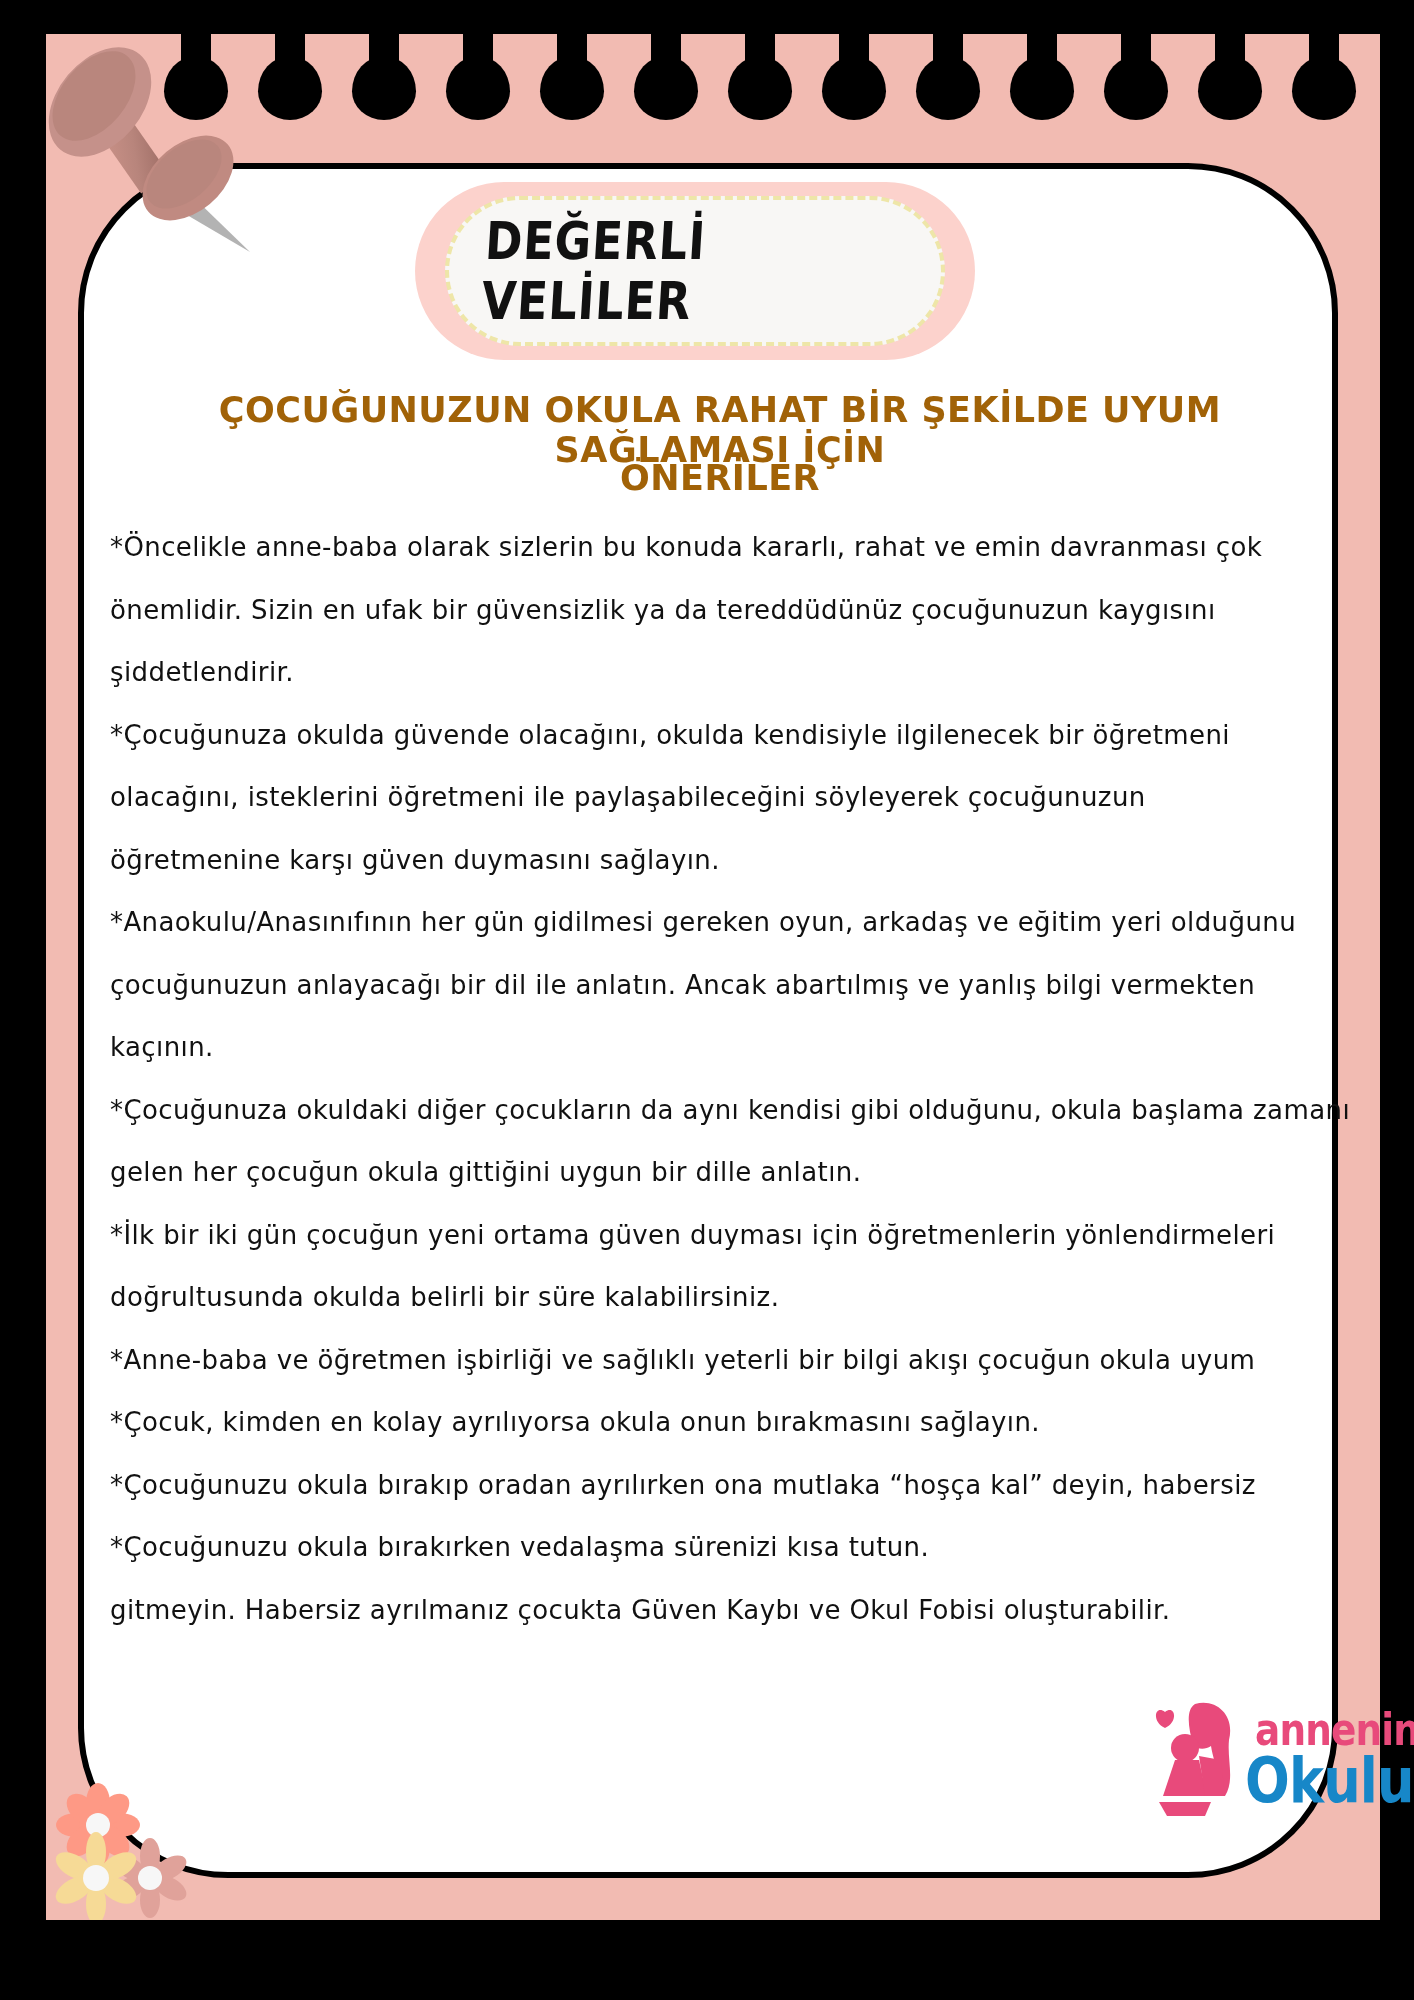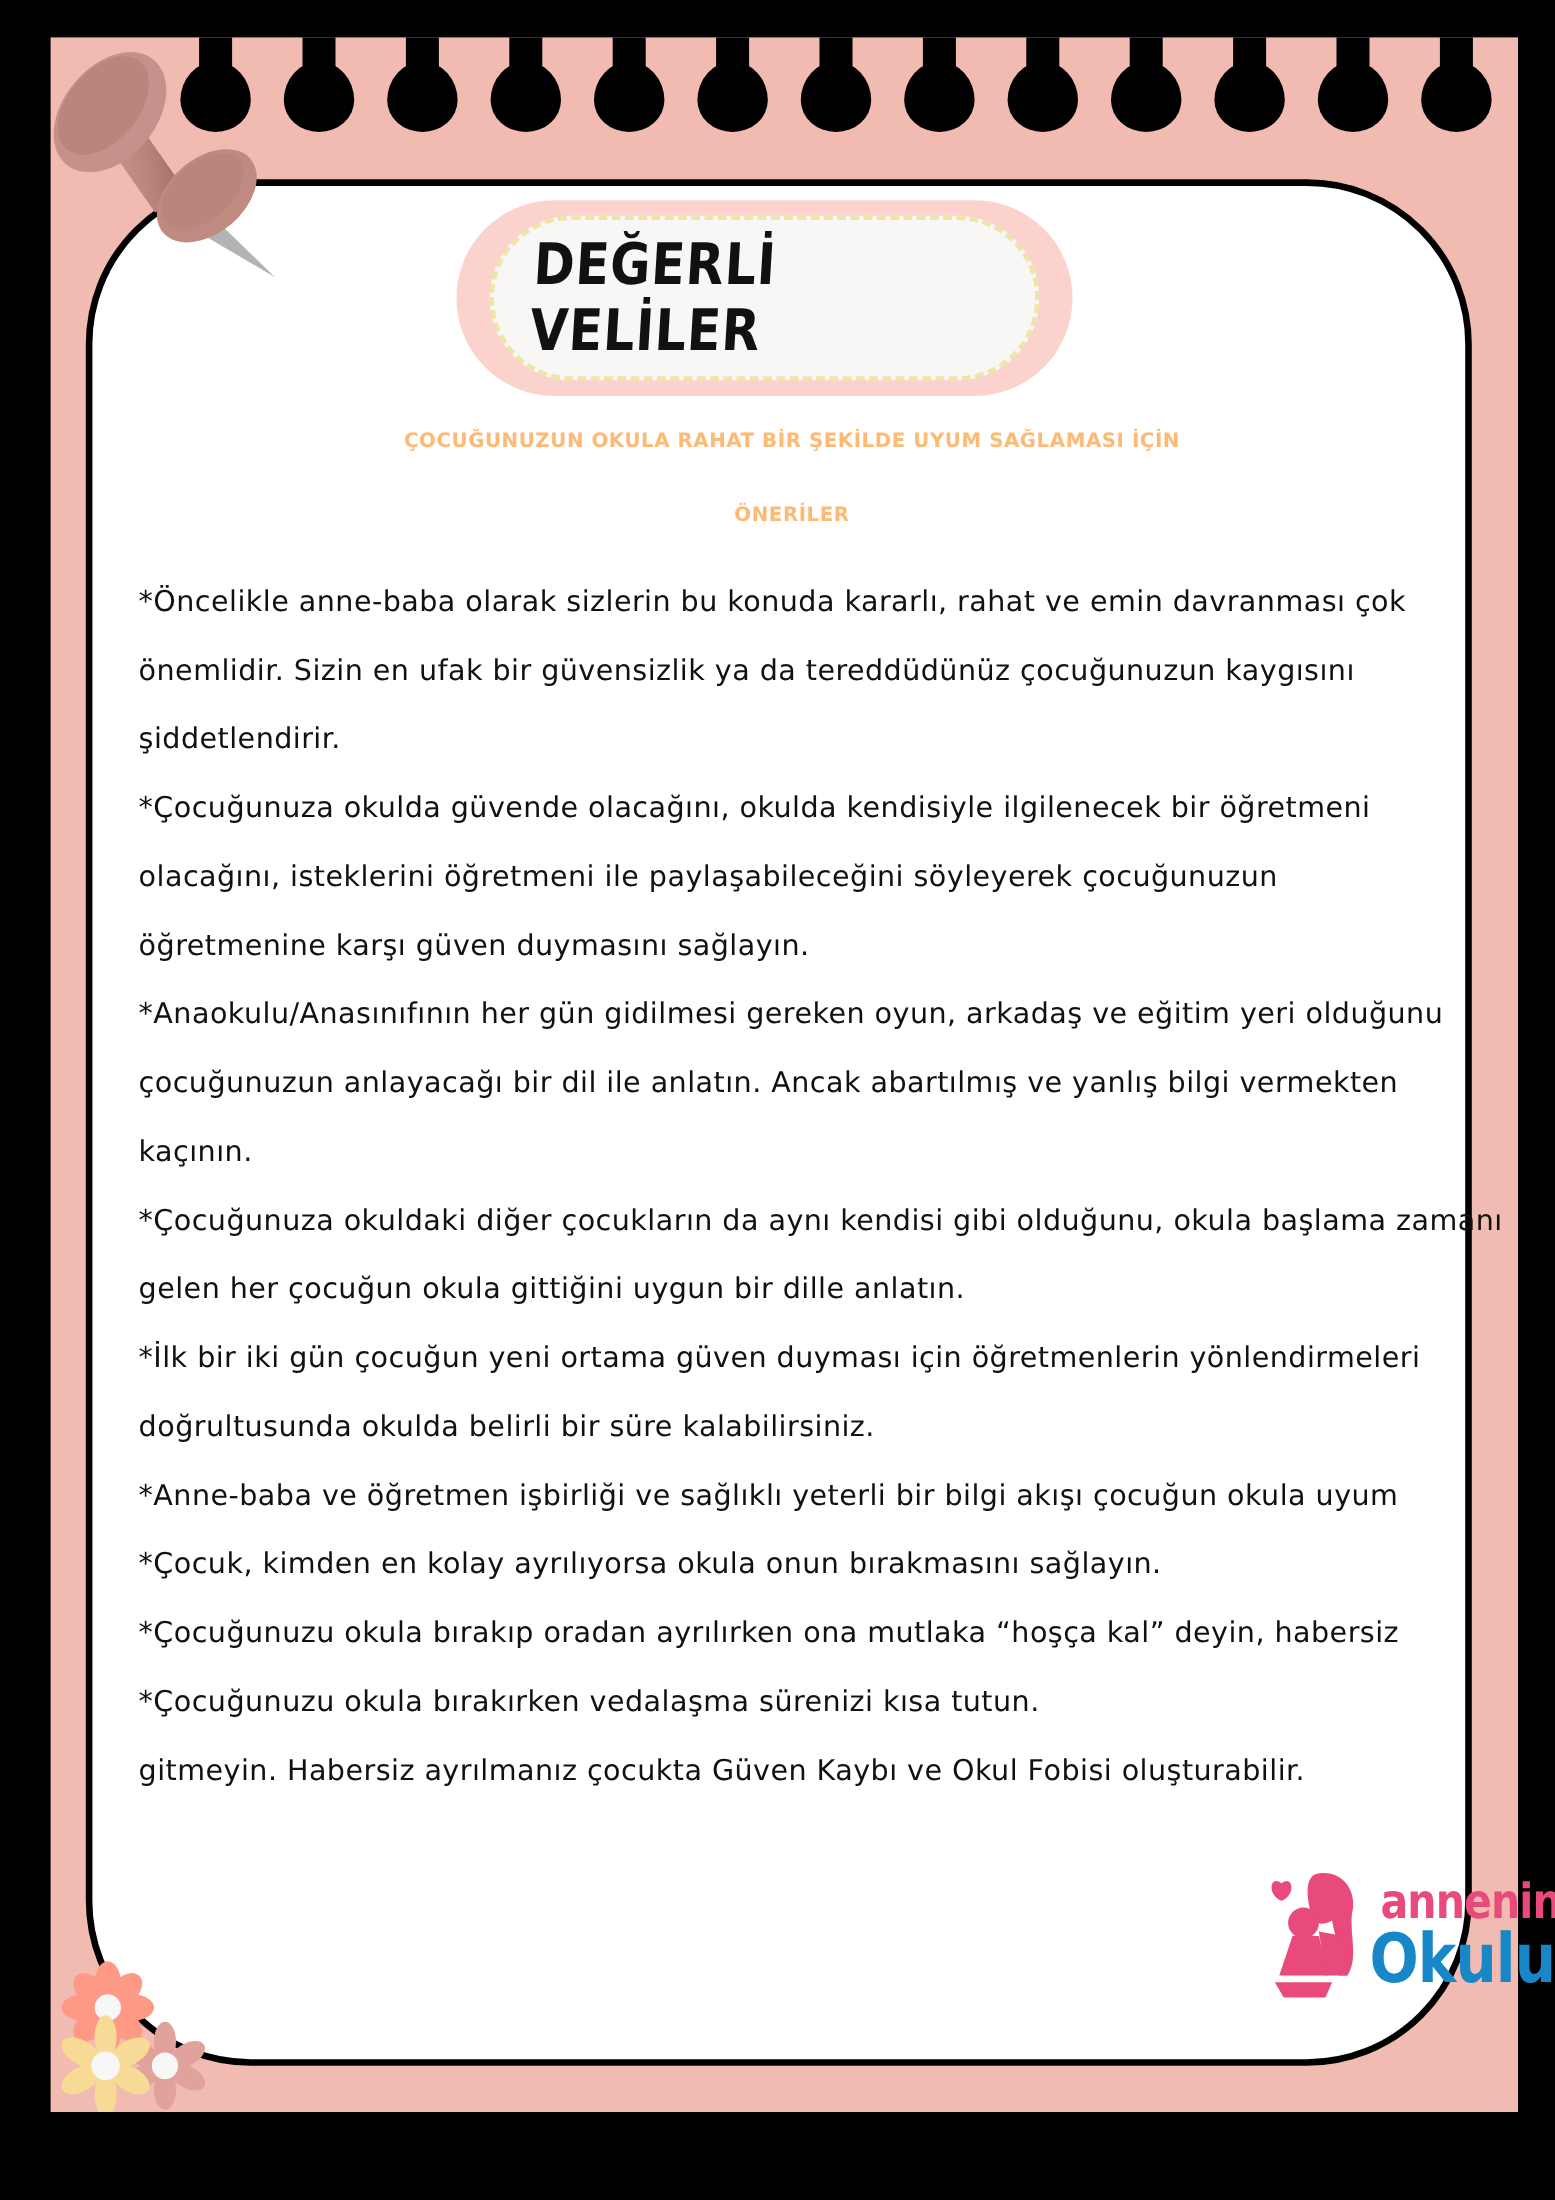--- a/index.html
+++ b/index.html
@@ -6,22 +6,22 @@
   body { width:1414px; height:2000px; background:#000; position:relative; overflow:hidden; font-family:"DejaVu Sans", sans-serif; }
   .page { position:absolute; left:46px; top:34px; width:1334px; height:1886px; background:#f2bbb2; }
   .holes { position:absolute; left:0; top:0; width:100%; height:90px; }
   .hole { position:absolute; top:0; width:64px; height:86px; }
   .hole .stem { position:absolute; left:17px; top:0; width:30px; height:40px; background:#000; }
   .hole .ball { position:absolute; left:0; top:22px; width:64px; height:64px; background:#000; border-radius:50% 50% 50% 50% / 55% 55% 45% 45%; }
   .card { position:absolute; left:78px; top:163px; width:1260px; height:1715px; background:#fff; border:6px solid #000; border-radius:150px; box-sizing:border-box; }
   .title-badge { position:absolute; left:415px; top:182px; width:560px; height:178px; border-radius:89px; background:#fcd2cc; }
   .title-inner { position:absolute; left:30px; top:14px; width:500px; height:150px; border-radius:75px; background:#f8f7f5; border:4px dashed #eee6a8; box-sizing:border-box; outline:0; display:flex; align-items:center; justify-content:center; }
   .title-text { font-family:"DejaVu Sans", sans-serif; font-weight:bold; font-size:52px; letter-spacing:1px; color:#111; transform:scaleX(0.86) skewX(-4deg); }
-  .heading { position:absolute; left:110px; width:1220px; text-align:center; font-family:"DejaVu Sans", sans-serif; font-weight:bold; font-size:18px; color:#fdba74; letter-spacing:0.5px; }
-  .body-text { position:absolute; left:126px; top:516px; width:1230px; font-family:"DejaVu Sans", sans-serif; font-size:26px; line-height:62.5px; color:#111; letter-spacing:0.4px; }
+  .heading { position:absolute; left:110px; width:1220px; text-align:center; font-family:"DejaVu Sans", sans-serif; font-weight:bold; font-size:35px; color:#a16207; letter-spacing:0.5px; }
+  .body-text { position:absolute; left:110px; top:516px; width:1230px; font-family:"DejaVu Sans", sans-serif; font-size:26px; line-height:62.5px; color:#111; letter-spacing:0.4px; }
   .body-text .line { white-space:nowrap; height:62.5px; }
   .body-text b { font-weight:normal; }
   .pin { position:absolute; left:38px; top:30px; width:230px; height:230px; }
   .flowers { position:absolute; left:50px; top:1780px; width:150px; height:140px; }
   .logo { position:absolute; left:1155px; top:1700px; width:240px; height:120px; }
   .logo-text1 { position:absolute; left:100px; top:4px; font-family:"DejaVu Sans", sans-serif; font-weight:bold; font-size:44px; color:#e84a7b; letter-spacing:-1px; transform:scaleX(0.85); transform-origin:left; }
   .logo-text2 { position:absolute; left:90px; top:44px; font-family:"DejaVu Sans", sans-serif; font-weight:bold; font-size:62px; color:#1787c8; letter-spacing:-1px; transform:scaleX(0.85); transform-origin:left; }
 </style>
 </head>
 <body>

